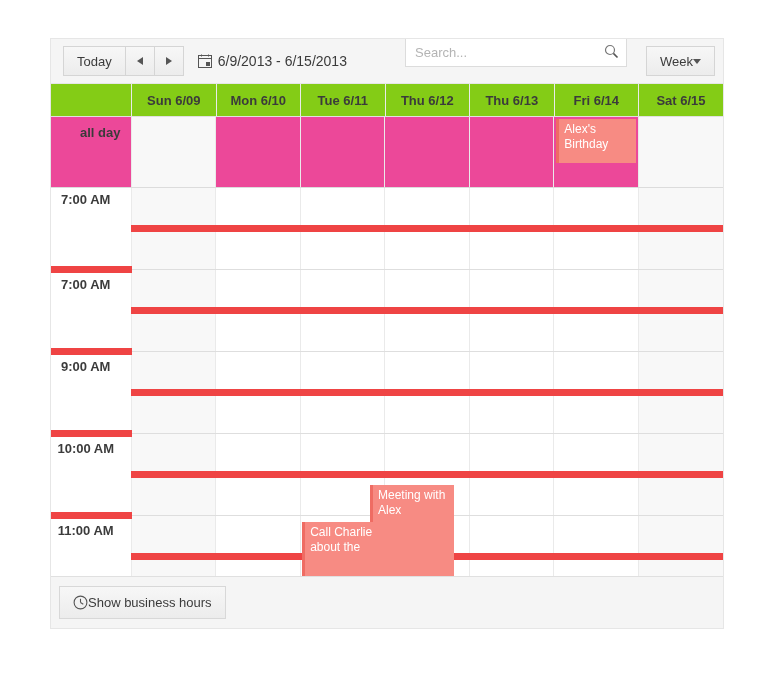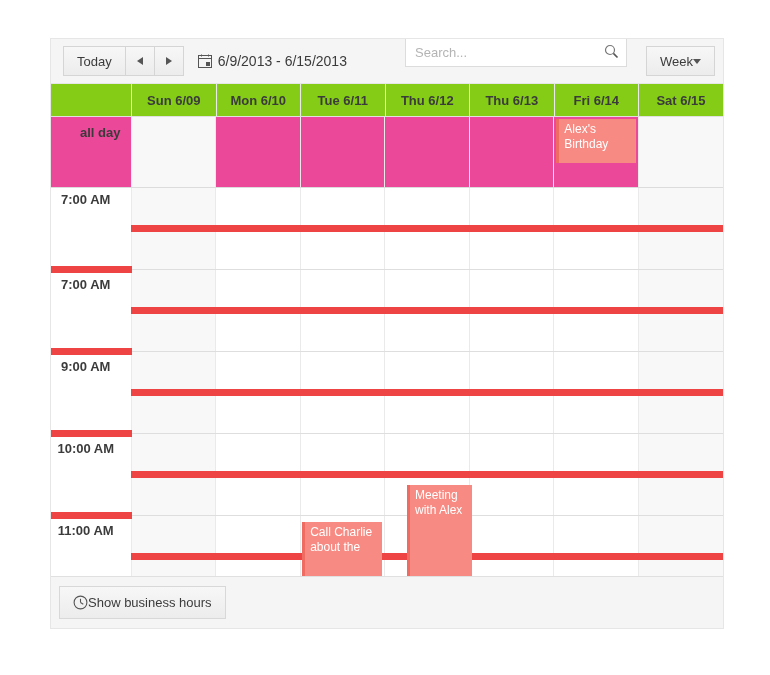--- a/index.html
+++ b/index.html
@@ -425,21 +425,21 @@
             <td></td>
             <td></td>
             <td></td>
             <td></td>
             <td></td>
             <td class="weekend"></td>
           </tr>
         </tbody>
     </table>
     <div class="events-layer">
-        <div class="event" style="left: 356px; width: 65px; top: 297px; height: 109px;">Meeting with Alex</div>
+        <div class="event" style="left: 319px; width: 84px; top: 297px; height: 109px;">Meeting with Alex</div>
         <div class="event" style="left: 251.143px; width: 79.5714px; top: 334px; height: 109px;">Call Charlie about the</div>
       </div>
   </div>
 
   <div class="footer">
     <button class="biz-btn">
       <span class="clock-icon">
         <svg viewBox="0 0 15 15" width="15" height="15">
           <circle cx="7.5" cy="7.5" r="6.4" fill="none" stroke="#555" stroke-width="1.1"></circle>
           <line x1="7.5" y1="7.5" x2="7.5" y2="3.8" stroke="#555" stroke-width="1.1"></line>

